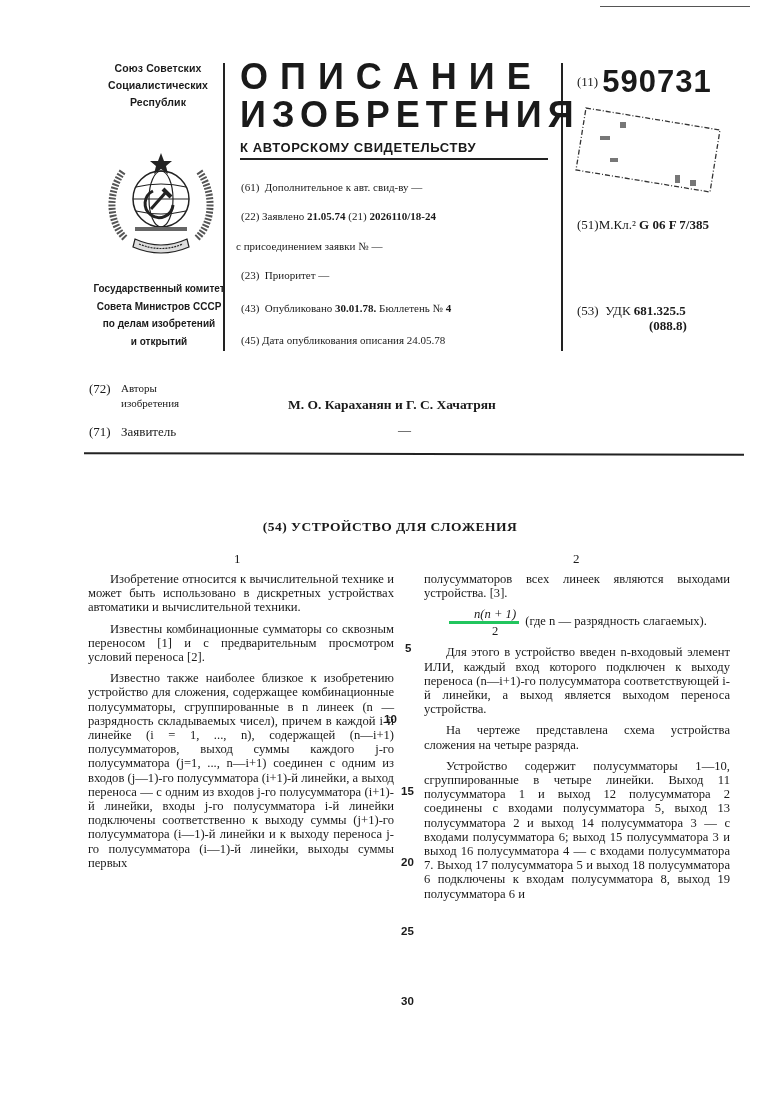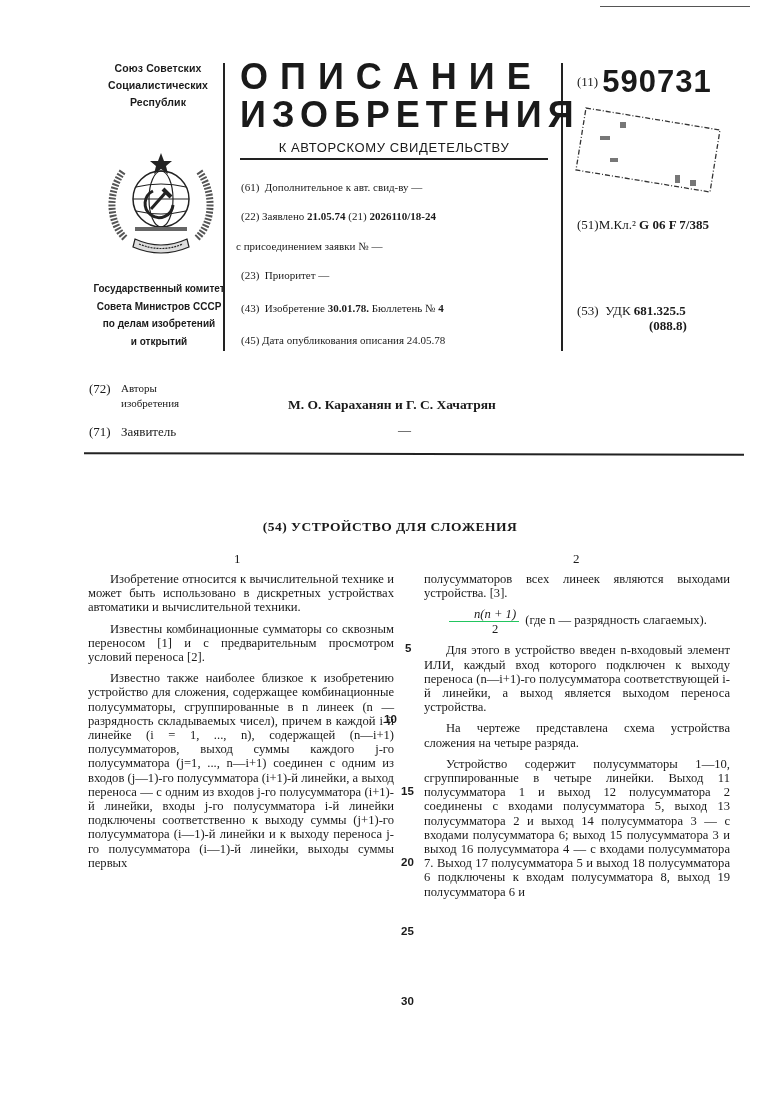--- a/index.html
+++ b/index.html
@@ -20,22 +20,22 @@
          font-size: 10px; line-height: 17.5px; }
   .vline1 { left: 223px; top: 63px; width: 2px; height: 288px; background: #222; }
   .vline2 { left: 561px; top: 63px; width: 2px; height: 288px; background: #222; }
 
   
   .title1, .title2 { left: 240px; width: 310px; text-align: justify;
          font-family: "Liberation Sans", "DejaVu Sans", sans-serif; font-weight: bold;
          font-size: 36px; line-height: 38px; letter-spacing: 12px; }
   .title1 { top: 58px; }
   .title2 { top: 96px; letter-spacing: 6px; }
-  .subtitle { left: 240px; top: 140px; width: 308px; text-align: center;
-         font-family: "Liberation Sans", "DejaVu Sans", sans-serif; font-weight: normal;
+  .subtitle { left: 240px; top: 140px; width: 308px; text-align: left;
+         font-family: "Liberation Sans", "DejaVu Sans", sans-serif; font-weight: bold;
          font-size: 13px; letter-spacing: 0.6px; padding-bottom: 3px;
          border-bottom: 2px solid #222; }
 
   .field { left: 241px; font-size: 11px; white-space: nowrap; }
   .field b { font-weight: bold; }
 
   
   .patent-no { left: 577px; top: 64px; white-space: nowrap; }
   .patent-no .code { font-size: 13px; vertical-align: 6px; }
   .patent-no .num { font-family: "Liberation Sans", "DejaVu Sans", sans-serif; font-weight: bold;
@@ -60,21 +60,21 @@
   .col-num { font-size: 13px; }
 
   .col { font-size: 12.6px; line-height: 14.2px; text-align: justify; width: 306px; }
   .col p { margin: 0 0 7px 0; text-indent: 22px; }
   .col p.cont { text-indent: 0; }
   .colL { left: 88px; top: 572px; }
   .colR { left: 424px; top: 572px; }
   .linenum { font-size: 11.5px; font-weight: bold; font-family: "Liberation Sans", "DejaVu Sans", sans-serif; }
   .frac { display: inline-block; vertical-align: middle; text-align: center; margin: 0 3px; line-height: 14px; }
   .frac span { display: block; padding: 0 3px; }
-  .frac .num { border-bottom: 1px solid #22c55e; font-style: italic; }
+  .frac .num { border-bottom: 3px solid #22c55e; font-style: italic; }
 </style>
 </head>
 <body>
 
 <div class="abs top-rule"></div>
 
 <div class="abs org">
   <div>Союз Советских</div>
   <div>Социалистических</div>
   <div>Республик</div>
@@ -135,21 +135,21 @@
   <span>с присоединением заявки №</span>
   <span>—</span>
 </div>
 <div class="abs field" style="top:269px">
   <span>(23)</span>&nbsp;
   <span>Приоритет</span>
   <span>—</span>
 </div>
 <div class="abs field" style="top:302px">
   <span>(43)</span>&nbsp;
-  <span>Изобретение</span>
+  <span>Опубликовано</span>
   <b>30.01.78.</b>
   <span>Бюллетень №</span>
   <b>4</b>
 </div>
 <div class="abs field" style="top:334px">
   <span>(45)</span>
   <span>Дата опубликования описания</span>
   <span>24.05.78</span>
 </div>
 

